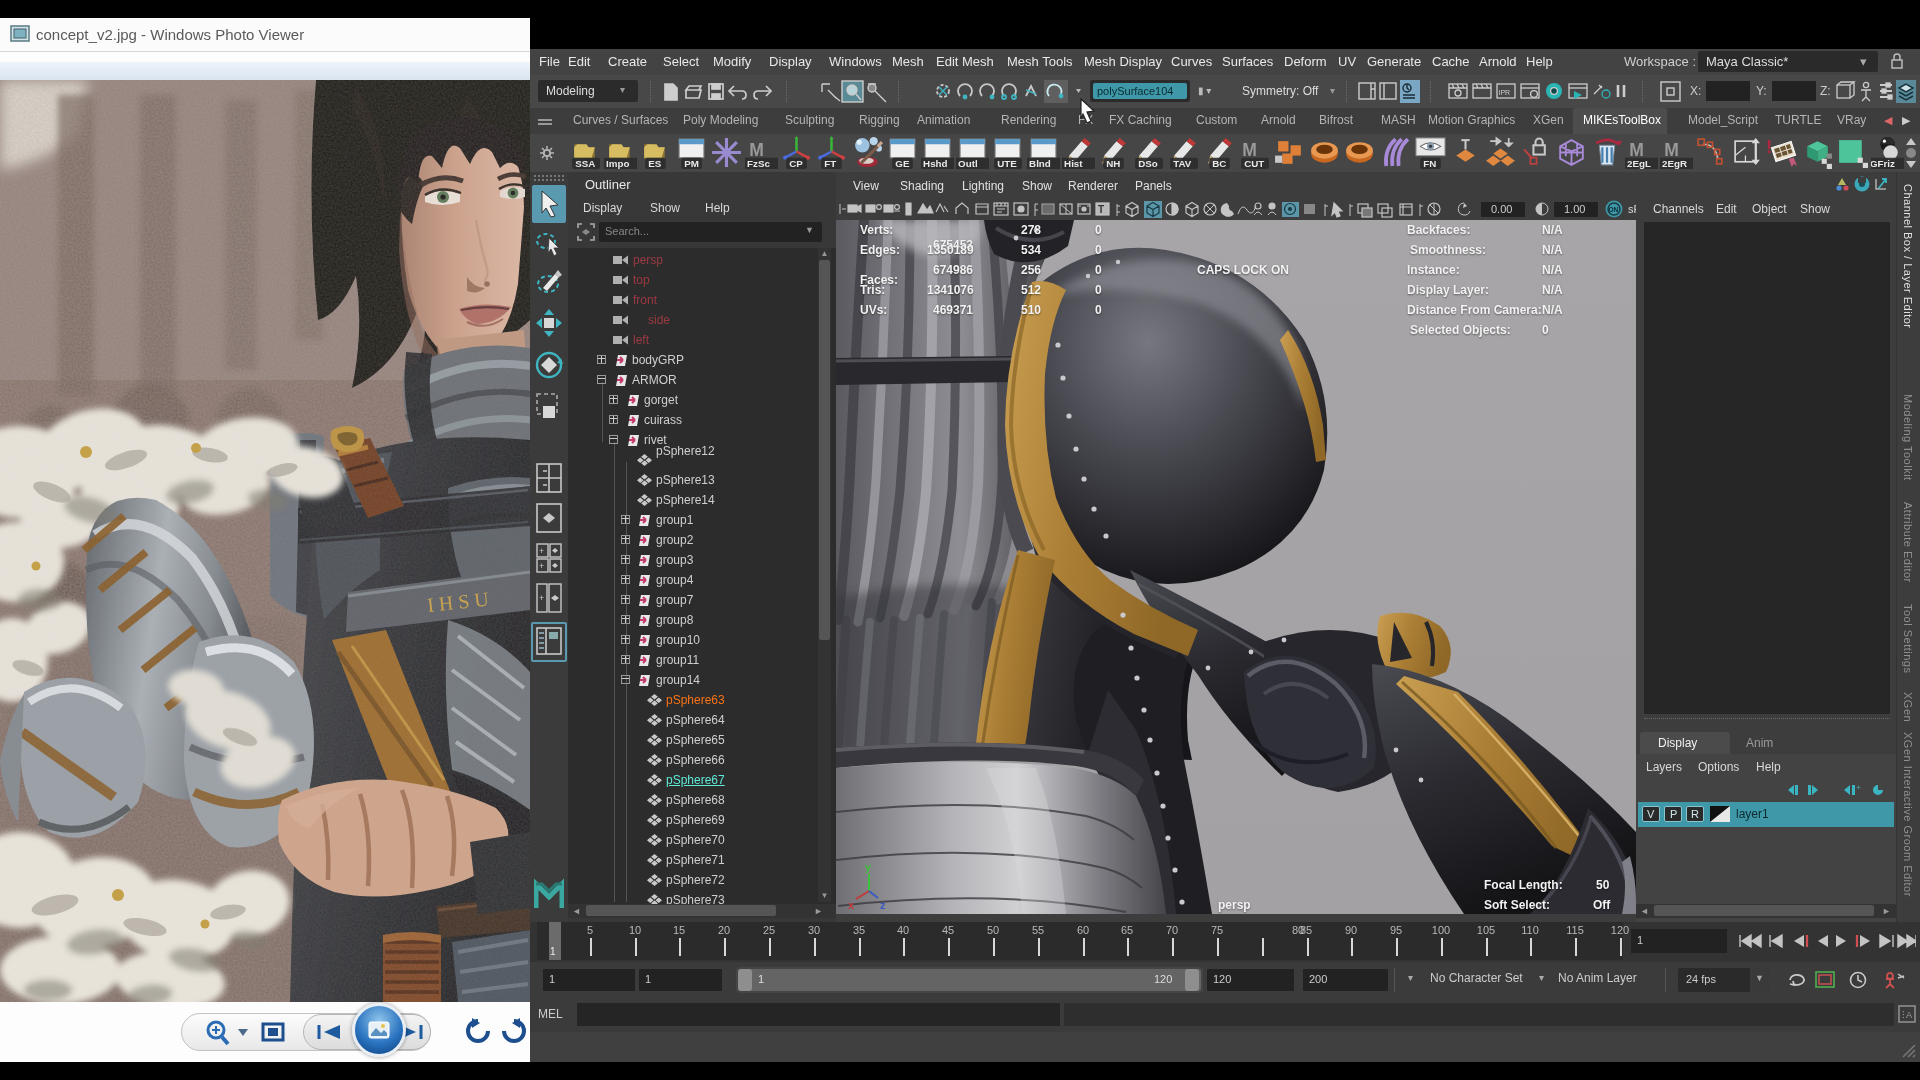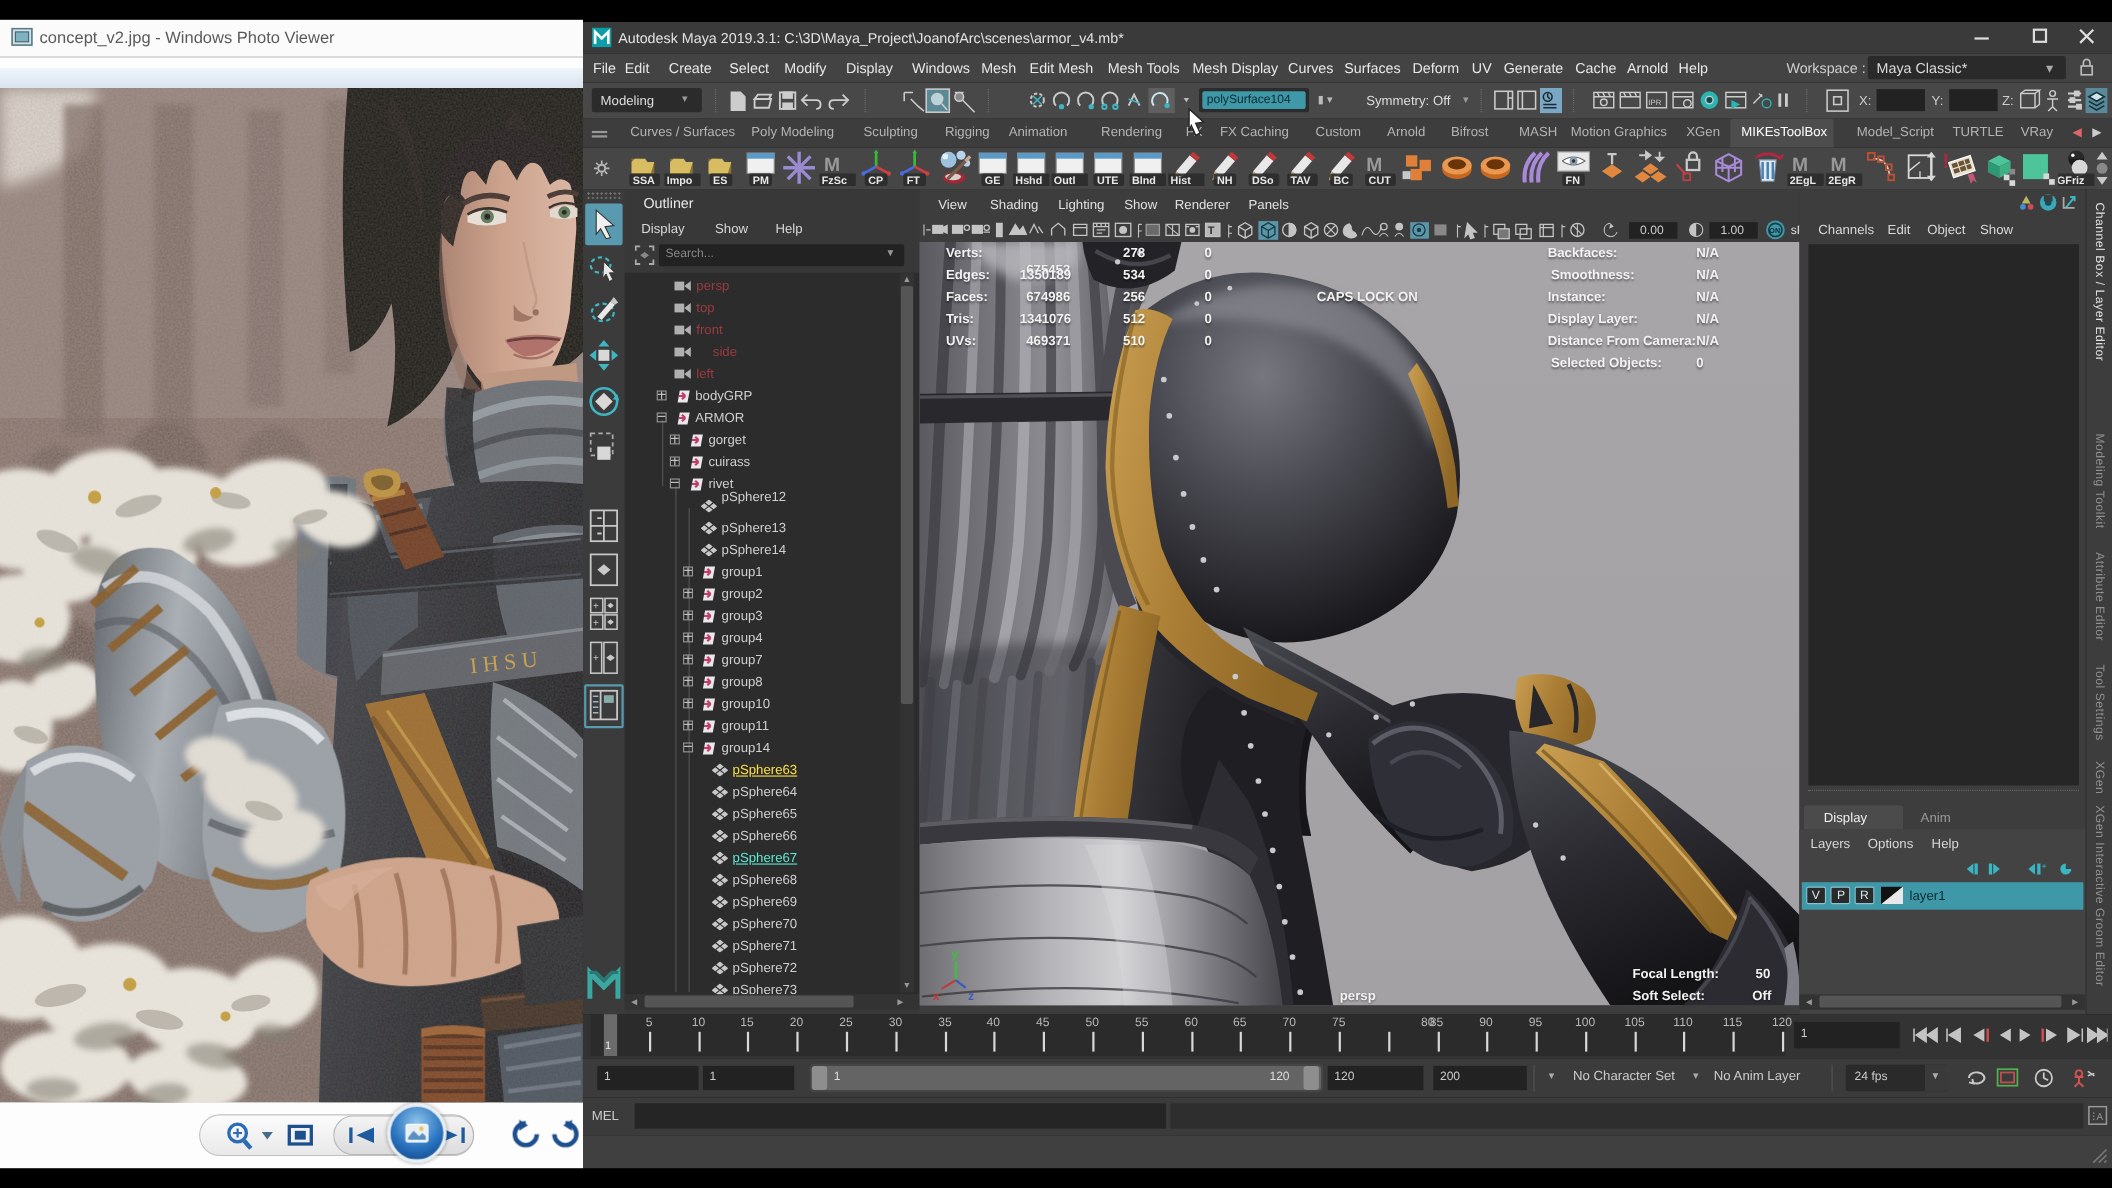--- a/index.html
+++ b/index.html
@@ -295,32 +295,20 @@
     </svg>
     <svg class="abs" style="left:498px;top:14px;" width="32" height="32" viewBox="0 0 32 32">
       <path d="M16 5 A10 10 0 1 1 6 15" fill="none" stroke="#1d4f8e" stroke-width="4"></path>
       <path d="M22 2 L14 7 L22 12 Z" fill="#1d4f8e"></path>
     </svg>
   </div>
 </div>
 
 <div class="abs" id="maya" style="left:530px; top:0; width:1390px; height:1062px;">
 
-  <div class="abs" style="left:0;top:20px;width:1390px;height:29px;background:#3a3a3a;">
-    <svg class="abs" style="left:8px;top:5px;" width="18" height="18" viewBox="0 0 18 18">
-      <rect width="18" height="18" fill="#0b9ea8"></rect>
-      <path d="M3 15 V4 L9 10 L15 4 V15" stroke="#fff" stroke-width="2.4" fill="none"></path>
-    </svg>
-    <div class="abs" style="left:32px;top:7px;font-size:13px;color:#e2e2e2;">Autodesk Maya 2019.3.1: C:\3D\Maya_Project\JoanofArc\scenes\armor_v4.mb*</div>
-    <div class="abs" style="left:1265px;top:14px;width:13px;height:2px;background:#ddd;"></div>
-    <div class="abs" style="left:1318px;top:6px;width:13px;height:13px;border:2px solid #ddd;"></div>
-    <svg class="abs" style="left:1360px;top:6px;" width="14" height="14" viewBox="0 0 14 14">
-      <path d="M1 1 L13 13 M13 1 L1 13" stroke="#ddd" stroke-width="2"></path>
-    </svg>
-  </div>
 
   <div class="abs" style="left:0;top:49px;width:1390px;height:26px;background:#434343;font-size:13px;color:#e8e8e8;">
     <span class="abs" style="left:9px;top:5px;">File</span>
     <span class="abs" style="left:38px;top:5px;">Edit</span>
     <span class="abs" style="left:78px;top:5px;">Create</span>
     <span class="abs" style="left:133px;top:5px;">Select</span>
     <span class="abs" style="left:183px;top:5px;">Modify</span>
     <span class="abs" style="left:239px;top:5px;">Display</span>
     <span class="abs" style="left:299px;top:5px;">Windows</span>
     <span class="abs" style="left:362px;top:5px;">Mesh</span>
@@ -988,21 +976,21 @@
         <div class="abs" style="left:53px;top:427px;width:9px;height:9px;border:1px solid #999;"></div>
           <div class="abs" style="left:54px;top:430px;width:7px;height:1px;background:#ccc;"></div>
         <svg class="abs" style="left:69px;top:426px;" width="15" height="13" viewBox="0 0 15 13">
             <path d="M4 1 L13 1 L11 12 L2 12 Z" fill="#e8e8ea"></path>
             <path d="M3 6 h6 M9 6 l-3 -3 M9 6 l-3 3" stroke="#c43a6a" stroke-width="2" fill="none"></path>
           </svg>
         <span class="abs" style="left:88px;top:425px;font-size:12px;color:#cfcfcf;">group14</span>
         <svg class="abs" style="left:79px;top:446px;" width="15" height="12" viewBox="0 0 15 12">
             <path d="M7.5 0 l3.4 2.8 -3.4 2.8 -3.4 -2.8 z M3.2 3.4 l3.4 2.8 -3.4 2.8 L0 6.2 z M11.8 3.4 l3.2 2.8 -3.2 2.8 -3.4 -2.8 z M7.5 6.6 l3.4 2.7 -3.4 2.7 -3.4 -2.7 z" fill="#c8c8c8"></path>
           </svg>
-        <span class="abs" style="left:98px;top:445px;font-size:12px;color:#fde047;text-decoration:underline;">pSphere63</span>
+        <span class="abs" style="left:98px;top:445px;font-size:12px;color:#f97316;">pSphere63</span>
         <svg class="abs" style="left:79px;top:466px;" width="15" height="12" viewBox="0 0 15 12">
             <path d="M7.5 0 l3.4 2.8 -3.4 2.8 -3.4 -2.8 z M3.2 3.4 l3.4 2.8 -3.4 2.8 L0 6.2 z M11.8 3.4 l3.2 2.8 -3.2 2.8 -3.4 -2.8 z M7.5 6.6 l3.4 2.7 -3.4 2.7 -3.4 -2.7 z" fill="#c8c8c8"></path>
           </svg>
         <span class="abs" style="left:98px;top:465px;font-size:12px;color:#cfcfcf;">pSphere64</span>
         <svg class="abs" style="left:79px;top:486px;" width="15" height="12" viewBox="0 0 15 12">
             <path d="M7.5 0 l3.4 2.8 -3.4 2.8 -3.4 -2.8 z M3.2 3.4 l3.4 2.8 -3.4 2.8 L0 6.2 z M11.8 3.4 l3.2 2.8 -3.2 2.8 -3.4 -2.8 z M7.5 6.6 l3.4 2.7 -3.4 2.7 -3.4 -2.7 z" fill="#c8c8c8"></path>
           </svg>
         <span class="abs" style="left:98px;top:485px;font-size:12px;color:#cfcfcf;">pSphere65</span>
         <svg class="abs" style="left:79px;top:506px;" width="15" height="12" viewBox="0 0 15 12">
             <path d="M7.5 0 l3.4 2.8 -3.4 2.8 -3.4 -2.8 z M3.2 3.4 l3.4 2.8 -3.4 2.8 L0 6.2 z M11.8 3.4 l3.2 2.8 -3.2 2.8 -3.4 -2.8 z M7.5 6.6 l3.4 2.7 -3.4 2.7 -3.4 -2.7 z" fill="#c8c8c8"></path>
@@ -1303,21 +1291,21 @@
       </svg>
       
       <div class="abs hud" style="left:24px;top:3px;">Verts:</div>
       <div class="abs hud" style="left:91px;top:18px;width:46px;text-align:right;">675453</div>
       <div class="abs hud" style="left:185px;top:3px;">278</div>
       <div class="abs hud" style="left:259px;top:3px;">0</div>
       <div class="abs hud" style="left:24px;top:23px;">Edges:</div>
       <div class="abs hud" style="left:91px;top:23px;width:46px;text-align:right;">1350189</div>
       <div class="abs hud" style="left:185px;top:23px;">534</div>
       <div class="abs hud" style="left:259px;top:23px;">0</div>
-      <div class="abs hud" style="left:24px;top:43px;">Faces:</div>
+      <div class="abs hud" style="left:24px;top:53px;">Faces:</div>
       <div class="abs hud" style="left:91px;top:43px;width:46px;text-align:right;">674986</div>
       <div class="abs hud" style="left:185px;top:43px;">256</div>
       <div class="abs hud" style="left:259px;top:43px;">0</div>
       <div class="abs hud" style="left:24px;top:63px;">Tris:</div>
       <div class="abs hud" style="left:91px;top:63px;width:46px;text-align:center;">1341076</div>
       <div class="abs hud" style="left:185px;top:63px;">512</div>
       <div class="abs hud" style="left:259px;top:63px;">0</div>
       <div class="abs hud" style="left:24px;top:83px;">UVs:</div>
       <div class="abs hud" style="left:91px;top:83px;width:46px;text-align:right;">469371</div>
       <div class="abs hud" style="left:185px;top:83px;">510</div>

